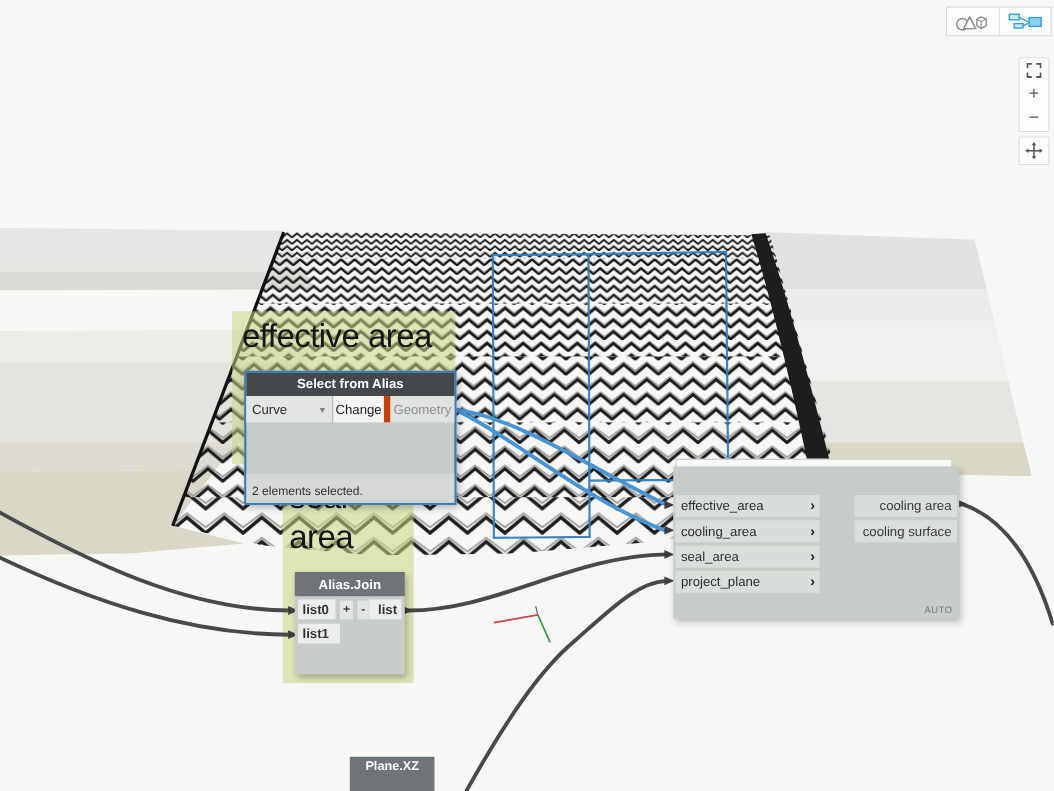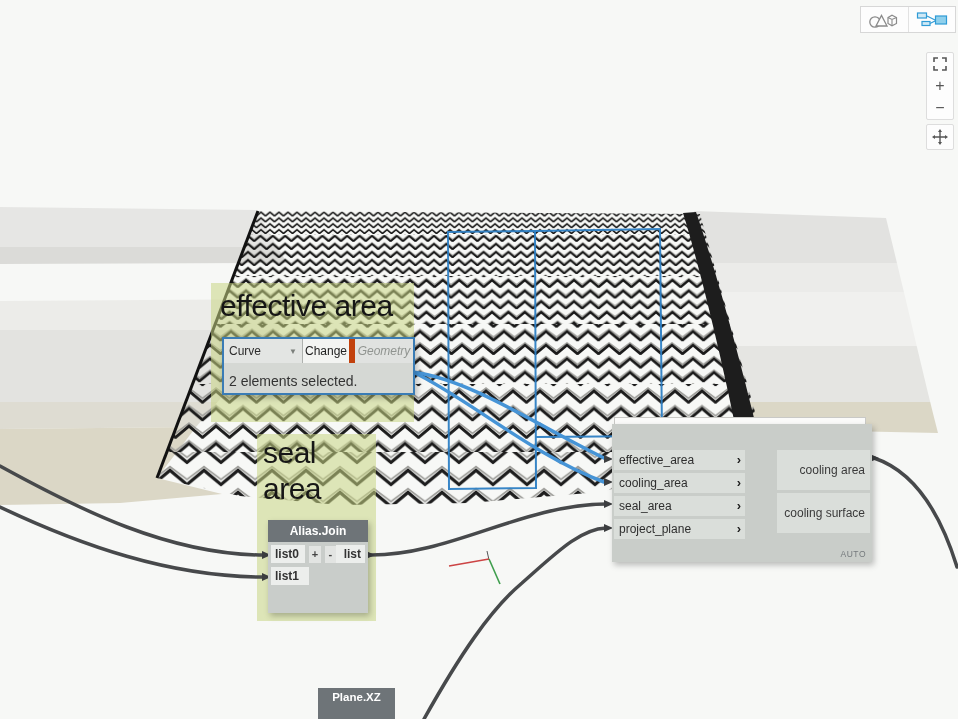--- a/index.html
+++ b/index.html
@@ -26,42 +26,42 @@
                font-size:12px;line-height:22px;height:22px;white-space:nowrap;overflow:hidden;}
 
   .sfa{left:222px;top:337px;width:189px;background:#c9cdca;border:2px solid #3a7cb5;}
   .sfa .node-header{background:#44484c;height:21px;line-height:21px;}
   .sfa-row{display:flex;height:24px;align-items:stretch;background:#c9cdca;}
   .sfa-dd{width:68px;background:#e3e5e3;border-right:1px solid #aeb1ae;display:flex;
           align-items:center;justify-content:space-between;padding:0 5px;gap:21px;}
   .sfa-dd .chev{color:#7b7f7b;font-size:8px;}
   .sfa-change{width:46px;background:#f3f4f2;border-right:6px solid #c2410c;
               display:flex;align-items:center;justify-content:center;color:#222;}
-  .sfa-geom{flex:1;background:#e0e2e0;display:flex;align-items:center;justify-content:center;color:#909490;font-style:italic;}
-  .sfa-status{background:#d5d8d4;font-size:14px;color:#333;padding:10px 5px 4px 5px;}
+  .sfa-geom{flex:1;background:#e0e2e0;display:flex;align-items:center;justify-content:center;color:#909490;}
+  .sfa-status{background:#d5d8d4;font-size:11px;color:#333;padding:10px 5px 4px 5px;margin-top:47px;}
 
   .lj{left:268px;top:520px;width:100px;height:93px;background:#c9cdca;}
   .lj-body{padding:3px 3px 0 3px;}
   .lj-row{display:flex;height:18px;margin-bottom:4px;align-items:center;font-weight:bold;}
   .lj-port{background:#eceeec;padding:0 4px;line-height:18px;color:#333;}
   .lj-in{width:30px;}
   .lj-btn{width:13px;text-align:center;background:#e2e4e2;margin-left:4px;line-height:17px;font-size:11px;color:#444;}
   .lj-out{margin-left:auto;width:24px;text-align:right;}
 
   .backplate{position:absolute;left:614px;top:417px;width:252px;height:143px;
              background:#fbfbfa;border:1px solid #c9c9c6;box-sizing:border-box;}
   .gr{left:612px;top:424px;width:260px;height:138px;background:#c9cdc9;}
   .gr .node-header{height:23px;line-height:23px;}
   .gr-in{position:absolute;left:2px;top:26px;width:131px;}
   .gr-inport{background:#dadeda;height:20px;line-height:20px;margin-bottom:3px;padding:0 4px 0 5px;
              display:flex;justify-content:space-between;color:#2e2e2e;}
   .gr-inport .chev{font-weight:bold;color:#1e1e1e;font-size:13px;}
   .gr-out{position:absolute;right:2px;top:26px;width:93px;}
   .gr-outport{background:#dadeda;height:20px;line-height:20px;margin-bottom:3px;
-              text-align:right;padding:10px 5px;color:#3a3a3a;}
+              text-align:right;padding:0 5px;color:#3a3a3a;}
   .gr-lacing{position:absolute;right:6px;bottom:3px;font-size:8.5px;font-weight:normal;
              color:#74797c;letter-spacing:.5px;}
 
   .pl{left:318px;top:688px;width:77px;box-shadow:none;}
   .pl .node-header{height:36px;line-height:19px;font-size:11.5px;}
   .pl-body{height:13px;background:#c9cdc9;display:flex;}
   .pl-port{width:36px;background:#e8eae8;}
 
   
   .vtb{position:absolute;top:6px;right:2px;width:96px;height:27px;background:#fdfdfd;
@@ -194,20 +194,21 @@
     <polygon points="604,500 613,504 604,508"></polygon>
     <polygon points="604,524 613,528 604,532"></polygon>
     <polygon points="366,551 375,555 366,559"></polygon>
     <polygon points="870,454 879,458 870,462"></polygon>
   </g>
 </svg>
 
 <div id="nodesLayer" class="layer">
 
   <div class="node sfa">
+    <div class="node-header">Select from Alias</div>
     <div class="sfa-row">
       <div class="sfa-dd">
         <span>Curve</span>
         <span class="chev">▼</span>
       </div>
       <div class="sfa-change">Change</div>
       <div class="sfa-geom">Geometry</div>
     </div>
     <div class="sfa-status">2 elements selected.</div>
   </div>

